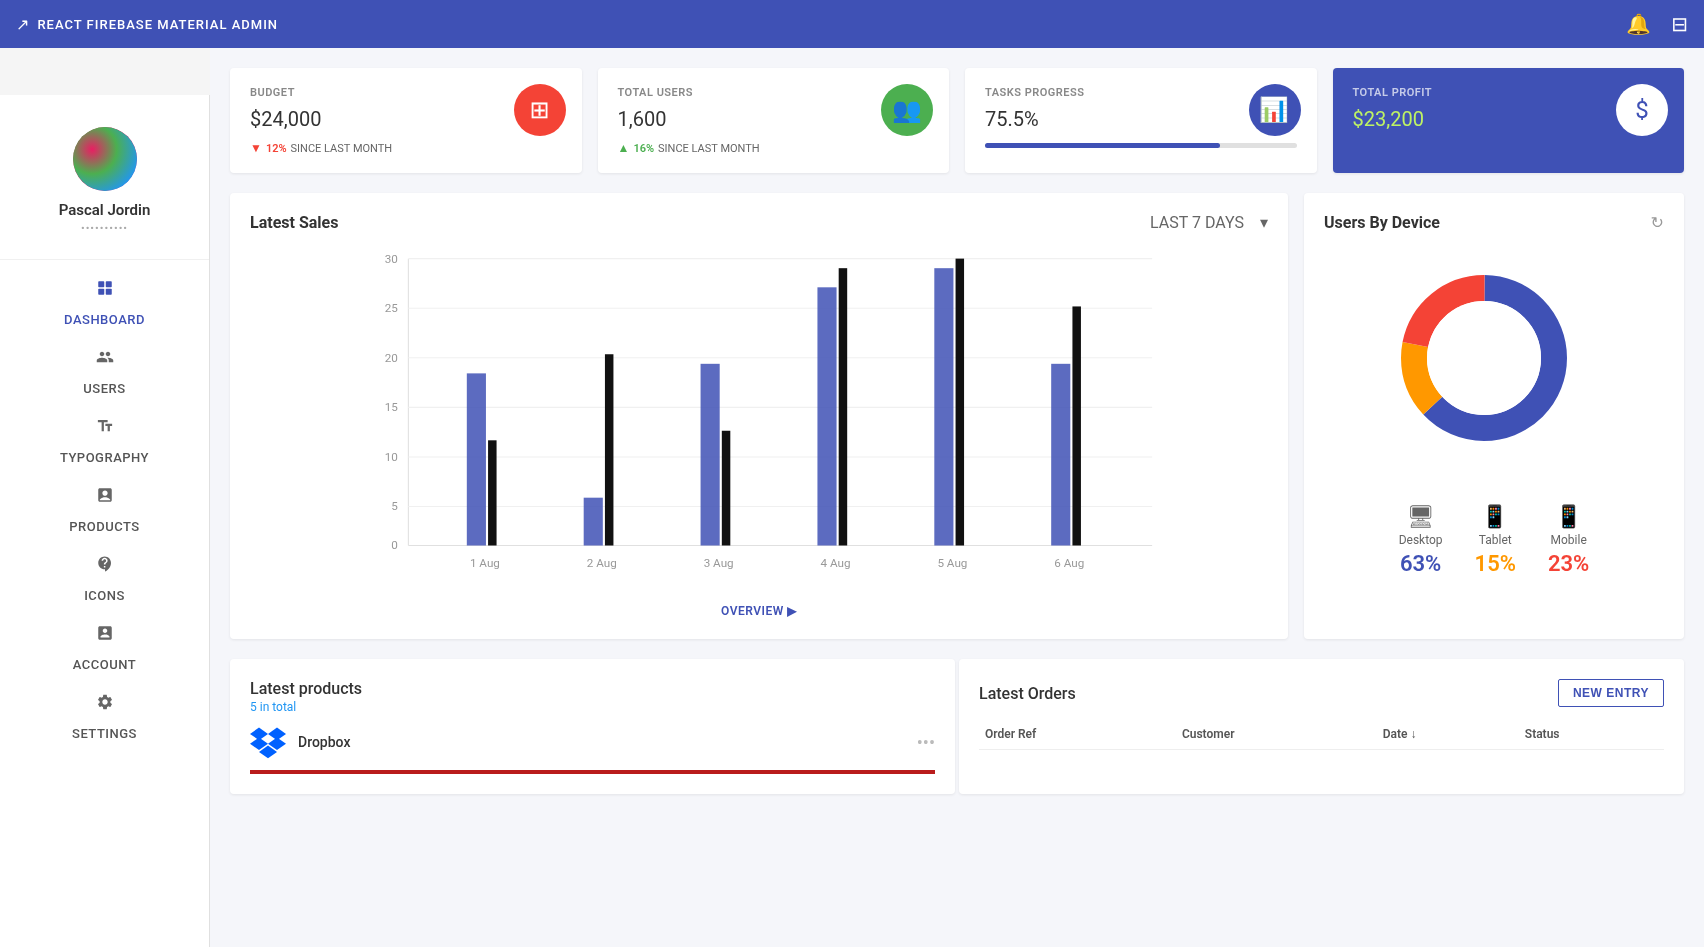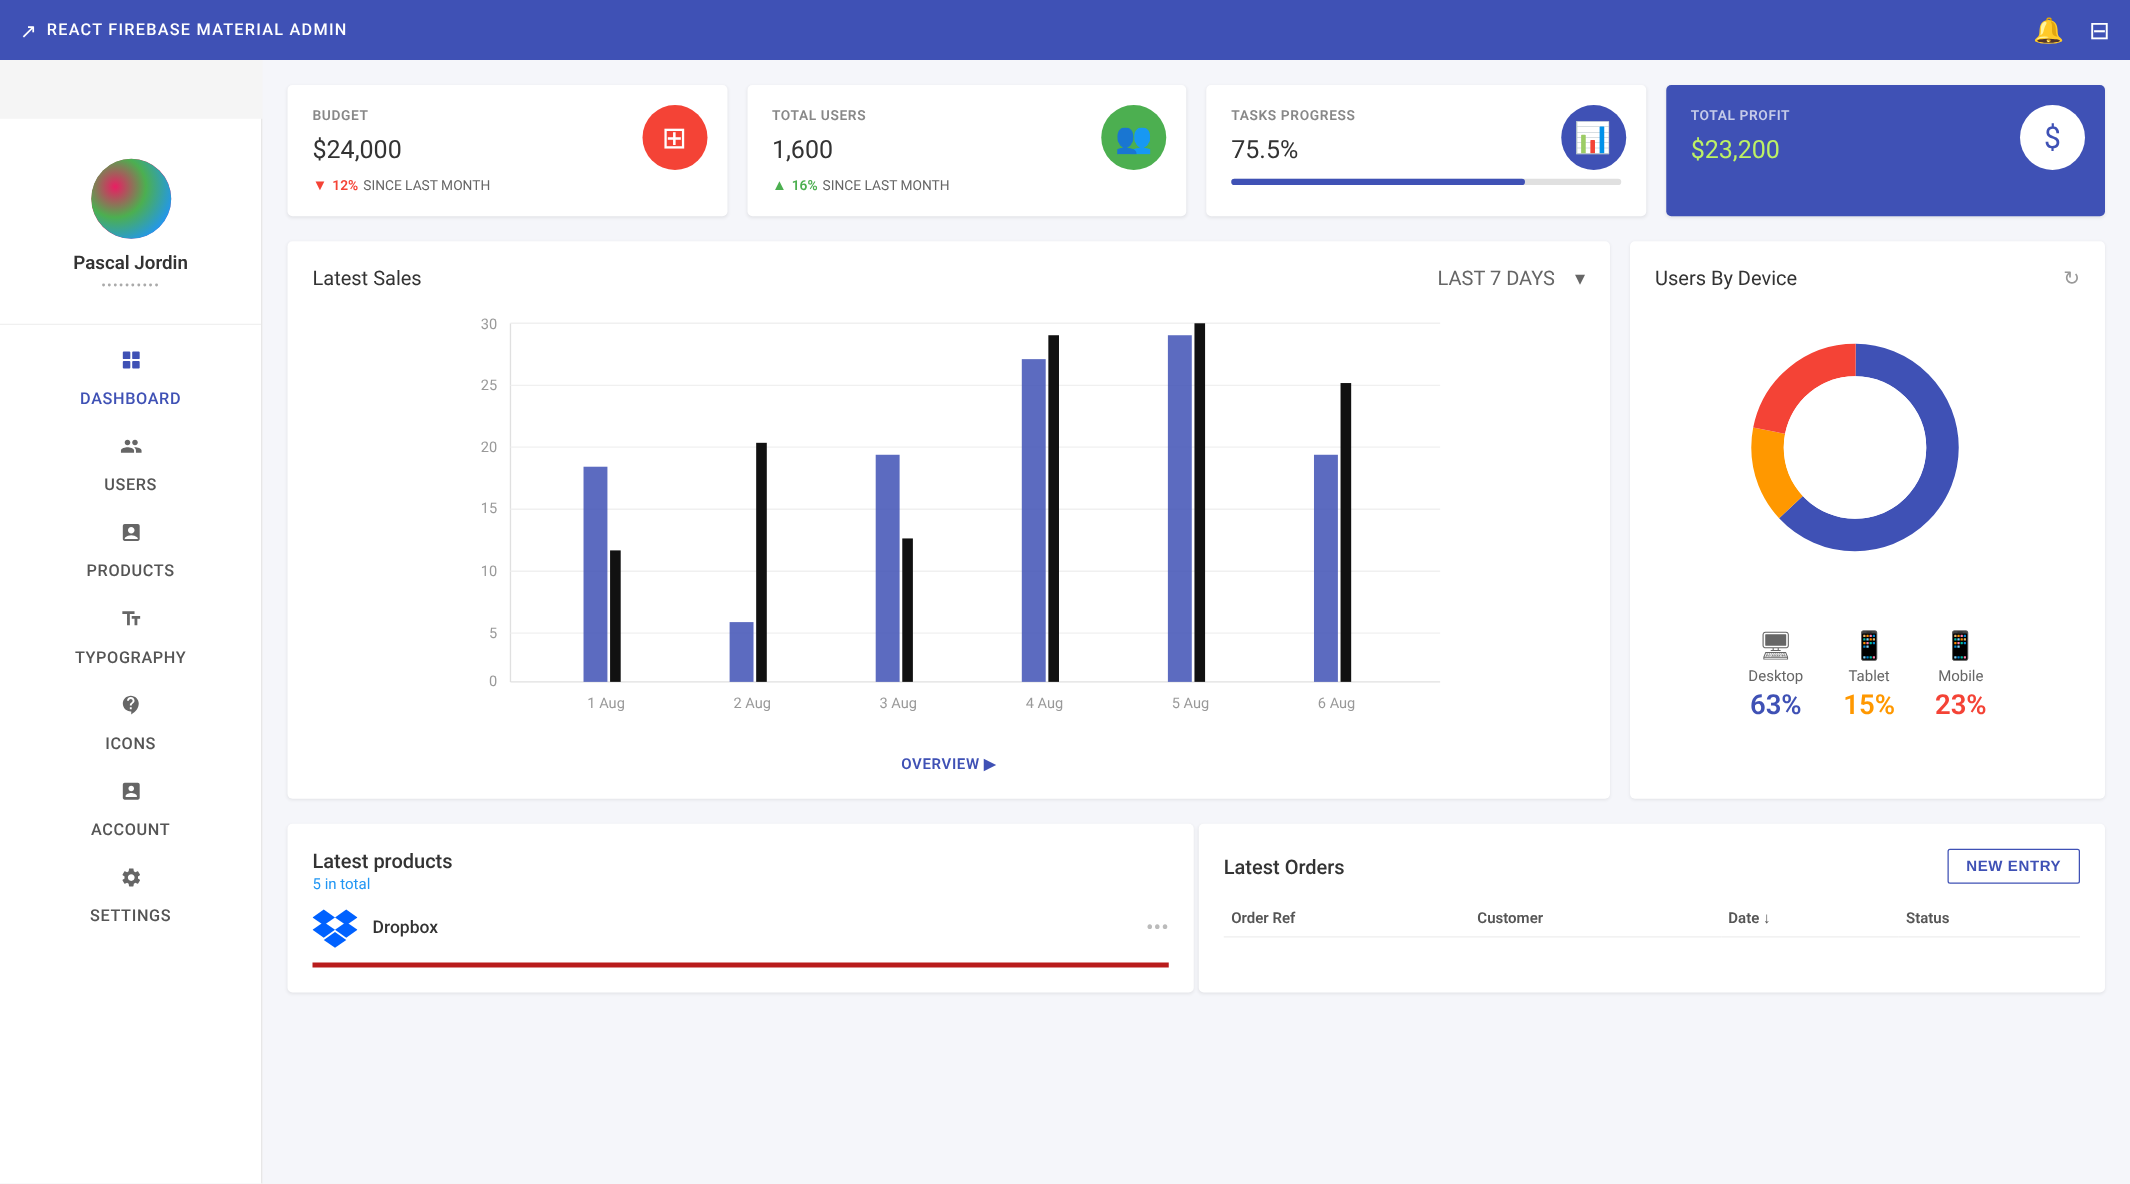--- a/index.html
+++ b/index.html
@@ -82,21 +82,21 @@
     .tasks-progress-bar { margin-top: 12px; }
     .tasks-bar-bg { height: 5px; background: #e0e0e0; border-radius: 3px; }
     .tasks-bar-fill { height: 5px; background: #3f51b5; border-radius: 3px; }
 
     
     .bottom-row { display: grid; grid-template-columns: 1fr 380px; gap: 16px; margin-bottom: 20px; }
 
     
     .chart-card { background: white; border-radius: 4px; padding: 20px; box-shadow: 0 1px 3px rgba(0,0,0,0.08); }
     .chart-header { display: flex; align-items: center; justify-content: space-between; margin-bottom: 16px; }
-    .chart-title { font-size: 16px; font-weight: 400; color: #333; }
+    .chart-title { font-size: 16px; font-weight: 700; color: #333; }
     .chart-period { display: flex; align-items: center; gap: 16px; font-size: 16px; color: #666; cursor: pointer; }
 
     
     .bar-chart-area { height: 340px; position: relative; }
     .bar-chart-svg { width: 100%; height: 100%; }
 
     
     .donut-card { background: white; border-radius: 4px; padding: 20px; box-shadow: 0 1px 3px rgba(0,0,0,0.08); }
     .donut-header { display: flex; align-items: center; justify-content: space-between; margin-bottom: 16px; }
     .donut-chart-area { display: flex; flex-direction: column; align-items: center; }
@@ -172,32 +172,32 @@
         <span class="nav-icon">
           <svg width="18" height="18" viewBox="0 0 24 24" fill="#666">
               <path d="M16 11c1.66 0 2.99-1.34 2.99-3S17.66 5 16 5c-1.66 0-3 1.34-3 3s1.34 3 3 3zm-8 0c1.66 0 2.99-1.34 2.99-3S9.66 5 8 5C6.34 5 5 6.34 5 8s1.34 3 3 3zm0 2c-2.33 0-7 1.17-7 3.5V19h14v-2.5c0-2.33-4.67-3.5-7-3.5zm8 0c-.29 0-.62.02-.97.05 1.16.84 1.97 1.97 1.97 3.45V19h6v-2.5c0-2.33-4.67-3.5-7-3.5z"></path>
             </svg>
         </span>
         <span>USERS</span>
       </div>
       <div class="nav-item">
         <span class="nav-icon">
           <svg width="18" height="18" viewBox="0 0 24 24" fill="#666">
+              <path d="M2.5 4v3h5v12h3V7h5V4h-13zm19 5h-9v3h3v7h3v-7h3V9z"></path>
+            </svg>
+        </span>
+        <span>TYPOGRAPHY</span>
+      </div>
+      <div class="nav-item">
+        <span class="nav-icon">
+          <svg width="18" height="18" viewBox="0 0 24 24" fill="#666">
               <path d="M19 3H5c-1.1 0-2 .9-2 2v14c0 1.1.9 2 2 2h14c1.1 0 2-.9 2-2V5c0-1.1-.9-2-2-2zm-7 3c1.93 0 3.5 1.57 3.5 3.5S13.93 13 12 13s-3.5-1.57-3.5-3.5S10.07 6 12 6zm7 13H5v-.23c0-.62.28-1.2.76-1.58C7.47 15.82 9.64 15 12 15s4.53.82 6.24 2.19c.48.38.76.97.76 1.58V19z"></path>
             </svg>
         </span>
         <span>PRODUCTS</span>
-      </div>
-      <div class="nav-item">
-        <span class="nav-icon">
-          <svg width="18" height="18" viewBox="0 0 24 24" fill="#666">
-              <path d="M2.5 4v3h5v12h3V7h5V4h-13zm19 5h-9v3h3v7h3v-7h3V9z"></path>
-            </svg>
-        </span>
-        <span>TYPOGRAPHY</span>
       </div>
       <div class="nav-item">
         <span class="nav-icon">
           <svg width="18" height="18" viewBox="0 0 24 24" fill="#666">
               <path d="M11.5 2C6.81 2 3 5.81 3 10.5S6.81 19 11.5 19h.5v3c4.86-2.34 8-7 8-11.5C20 5.81 16.19 2 11.5 2zm1 14.5h-2v-2h2v2zm0-4h-2c0-3.25 3-3 3-5 0-1.1-.9-2-2-2s-2 .9-2 2h-2c0-2.21 1.79-4 4-4s4 1.79 4 4c0 2.5-3 2.75-3 5z"></path>
             </svg>
         </span>
         <span>ICONS</span>
       </div>
       <div class="nav-item">

